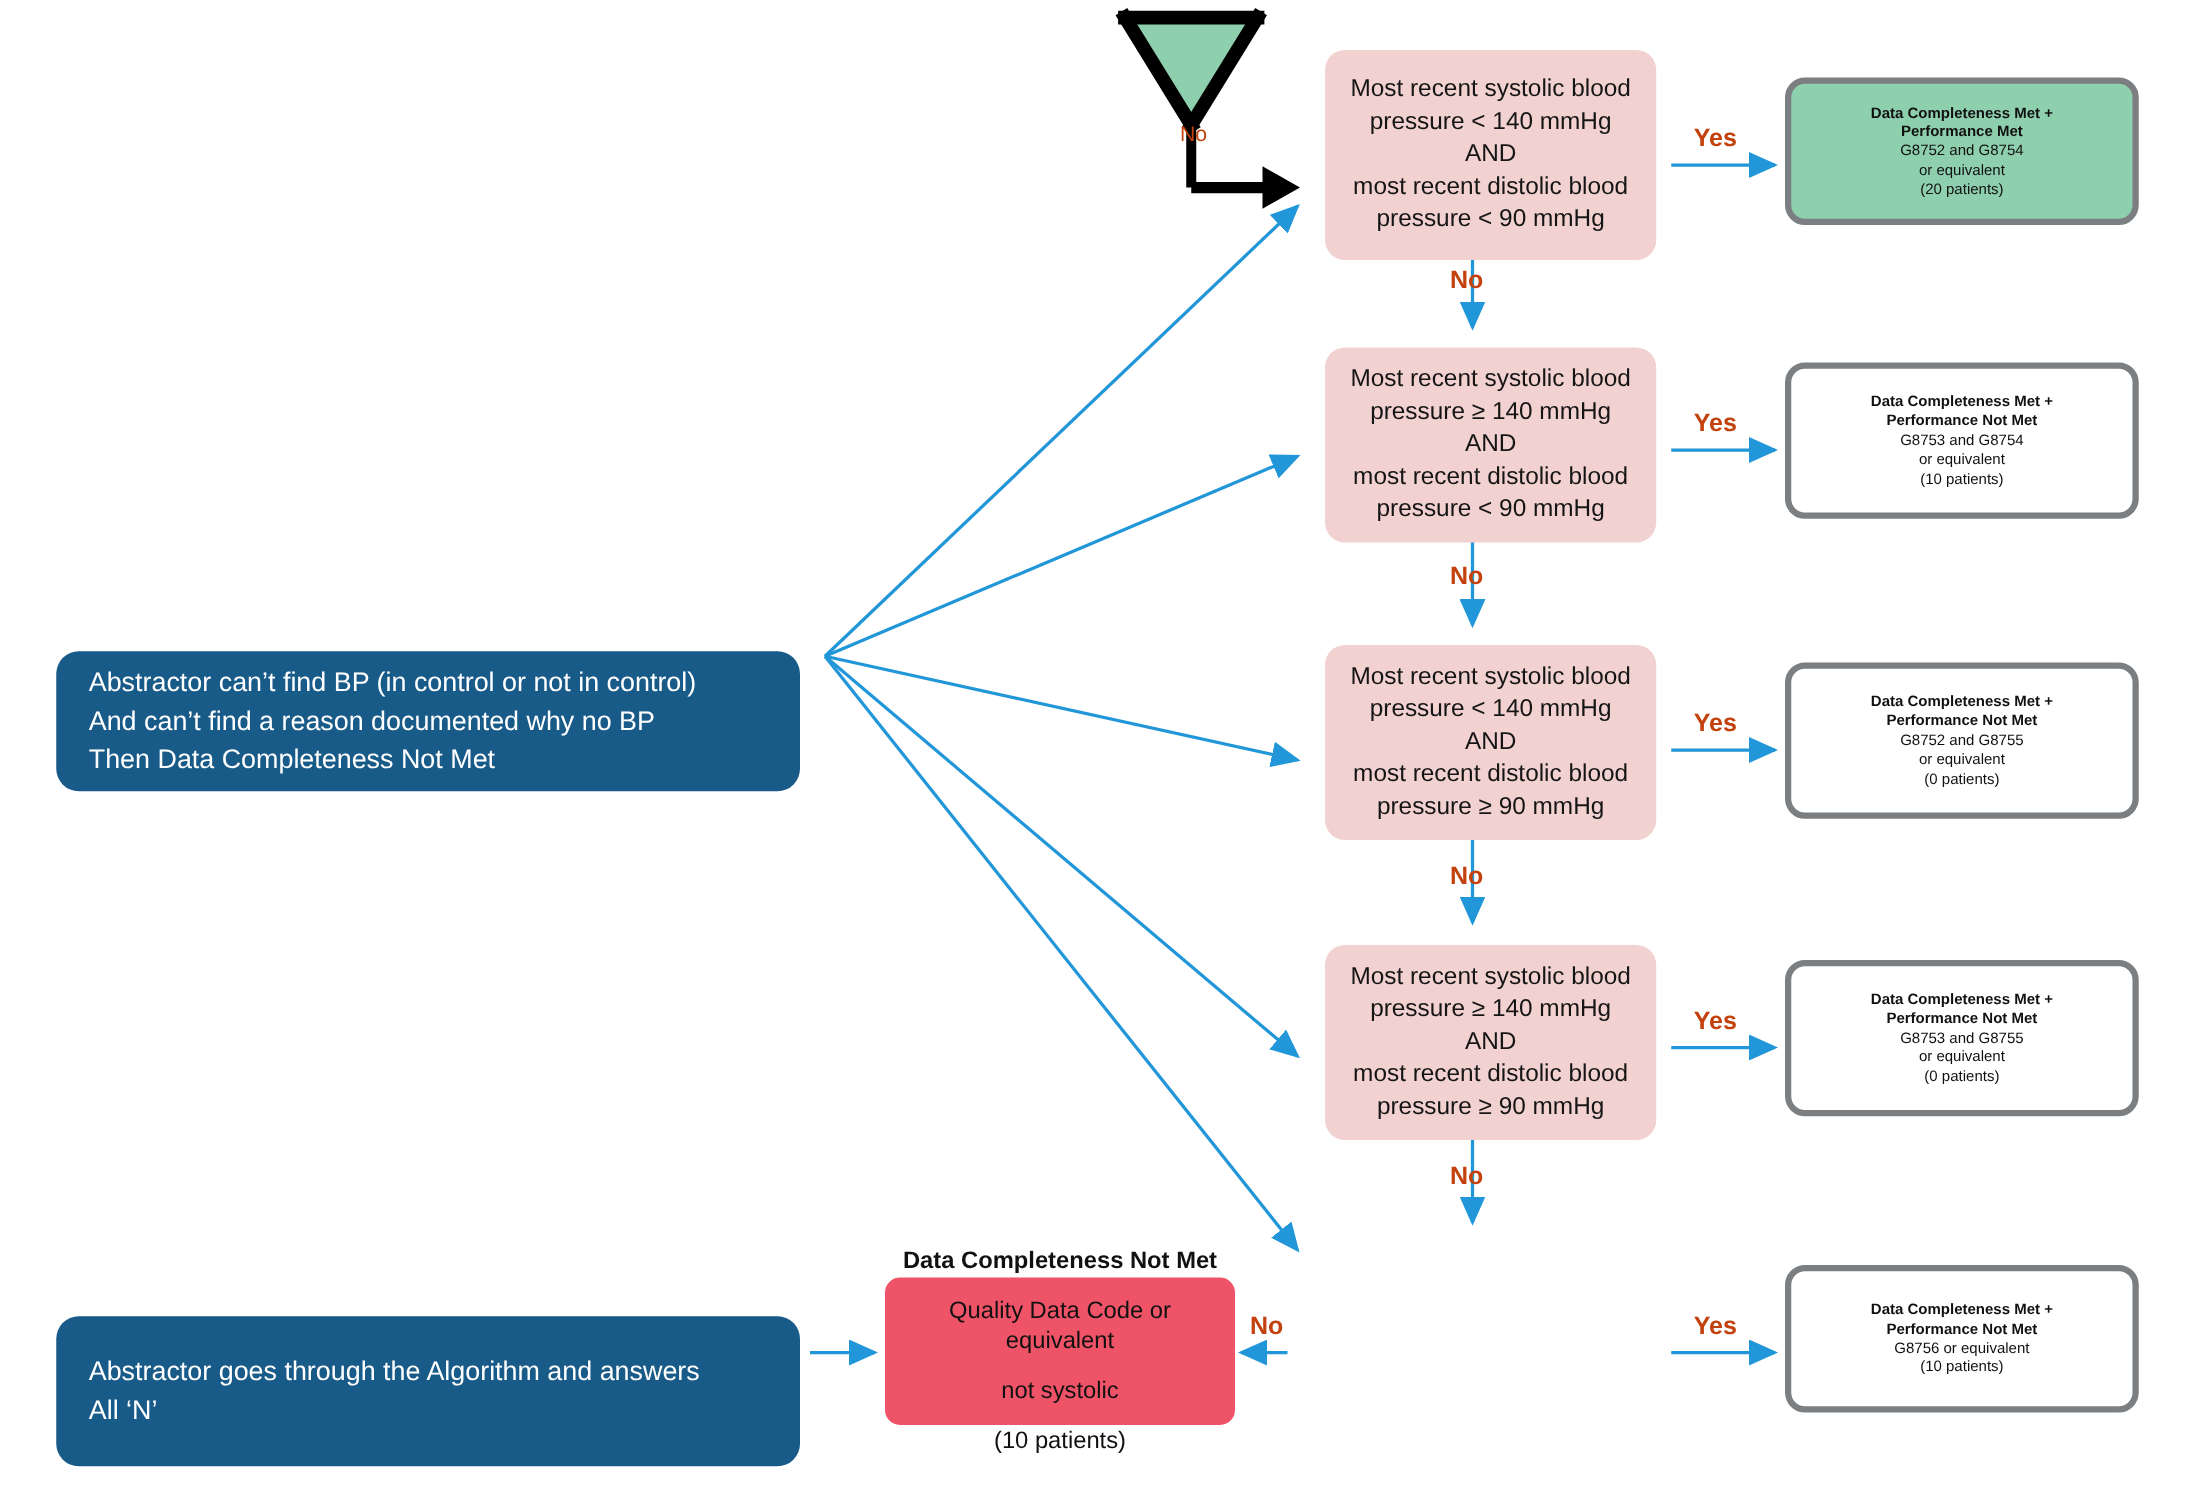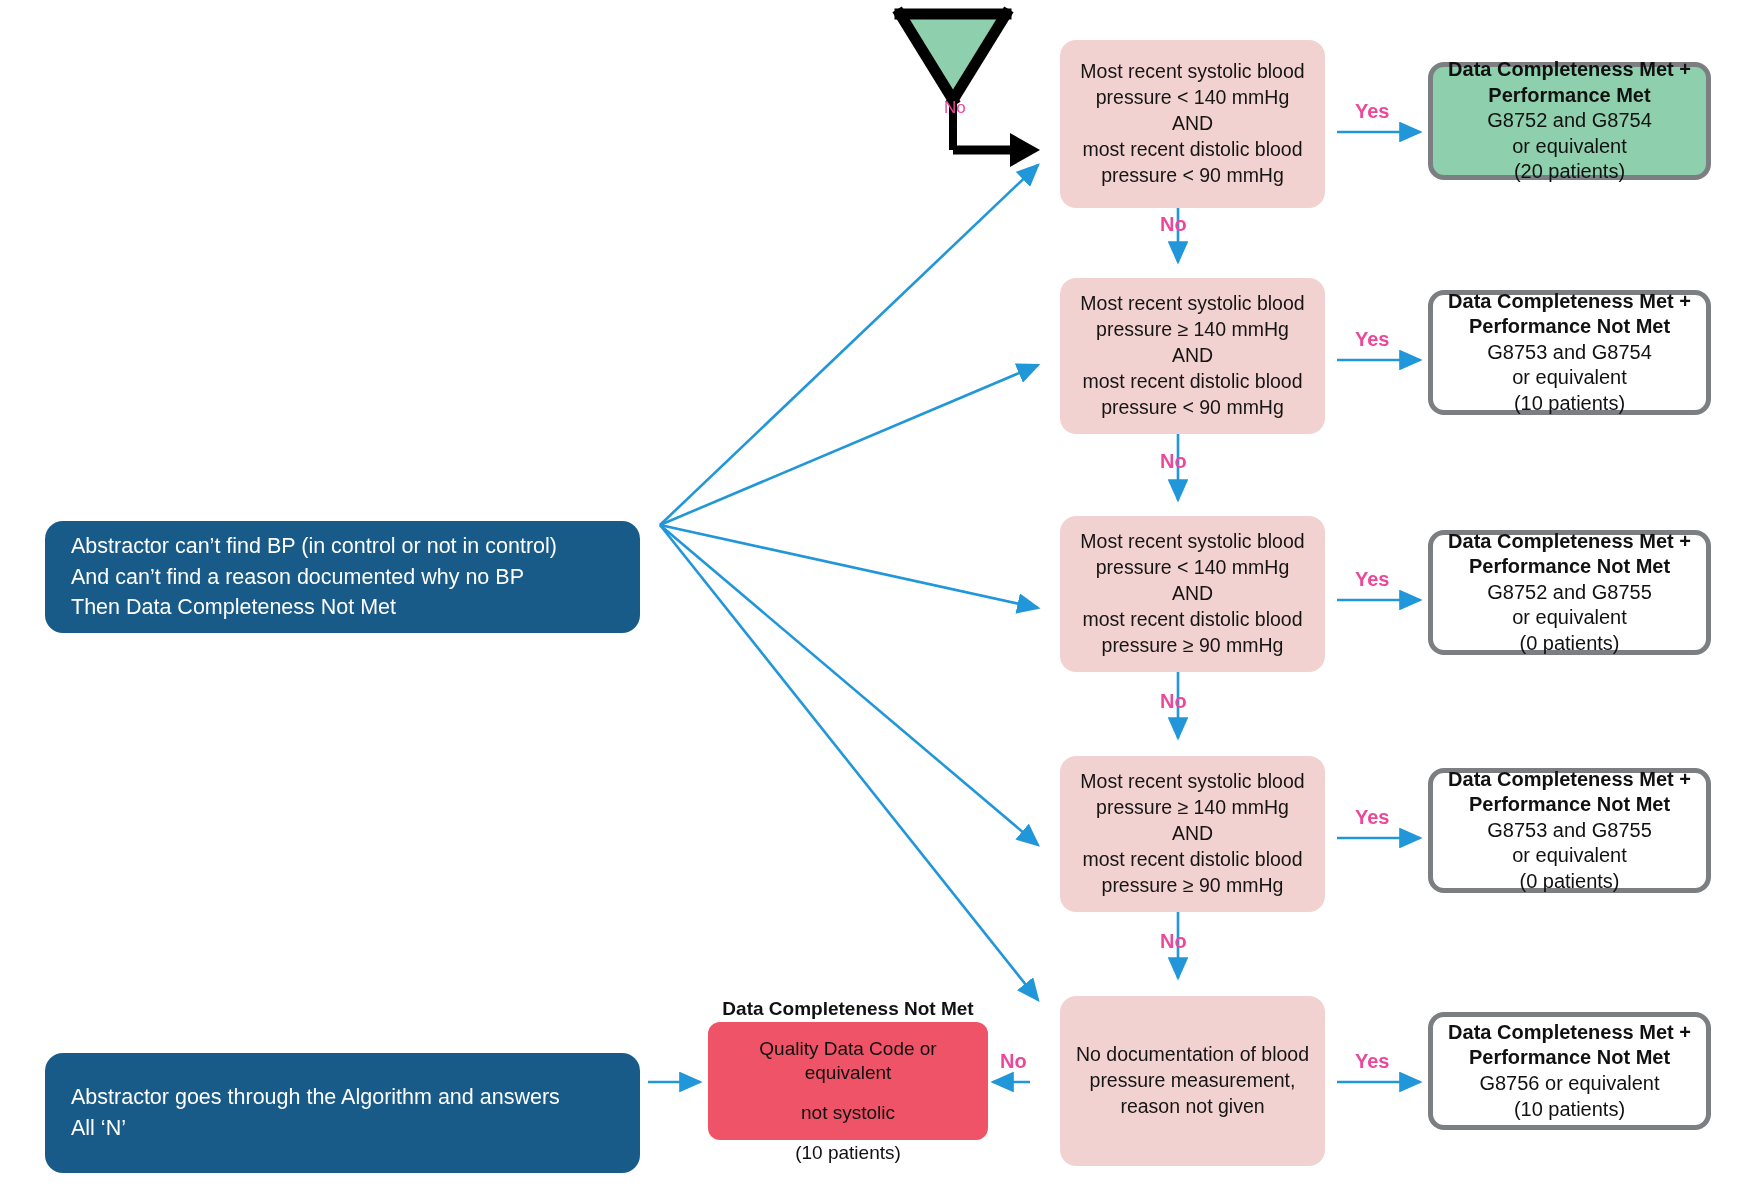--- a/index.html
+++ b/index.html
@@ -56,21 +56,21 @@
     padding: 10px 14px;
     margin-left: 12px;
   }
   .pink-box .line { display: block; }
 
   
   .outcome {
     border: 5px solid #7c7f82;
     border-radius: 16px;
     background: #ffffff;
-    font-size: 20px;
+    font-size: 12px;
     line-height: 1.28;
     padding: 20px 10px;
     color: #111111;
   }
   .outcome.green { background: #8ecfad; }
   .outcome .bold { font-weight: bold; display: block; }
   .outcome .norm { display: block; font-weight: normal; }
 
   
   .red-box {
@@ -82,21 +82,21 @@
     padding: 8px 10px;
   }
   .red-box .bold { font-weight: bold; display: block; }
   .red-box .norm { display: block; }
 
   
   .lbl {
     position: absolute;
     font-weight: bold;
     font-size: 20px;
-    color: #ec4899;
+    color: #c2410c;
   }
   .lbl.small {
     font-weight: normal;
     font-size: 17px;
   }
 
   svg.wires {
     position: absolute;
     left: 0; top: 0;
     width: 1755px;
@@ -211,25 +211,20 @@
     <span class="line">pressure ≥ 90 mmHg</span>
   </div>
 
   <div class="node pink-box" style="left:1048px; top:756px; width:265px; height:156px;">
     <span class="line">Most recent systolic blood</span>
     <span class="line">pressure ≥ 140 mmHg AND</span>
     <span class="line">most recent distolic blood</span>
     <span class="line">pressure ≥ 90 mmHg</span>
   </div>
 
-  <div class="node pink-box" style="left:1048px; top:996px; width:265px; height:170px;">
-    <span class="line">No documentation of blood</span>
-    <span class="line">pressure measurement,</span>
-    <span class="line">reason not given</span>
-  </div>
 
   <div class="node outcome green" style="left:1428px; top:62px; width:283px; height:118px;">
     <span class="bold">Data Completeness Met +</span>
     <span class="bold">Performance Met</span>
     <span class="norm">G8752 and G8754</span>
     <span class="norm">or equivalent</span>
     <span class="norm">(20 patients)</span>
   </div>
 
   <div class="node outcome" style="left:1428px; top:290px; width:283px; height:125px;">

